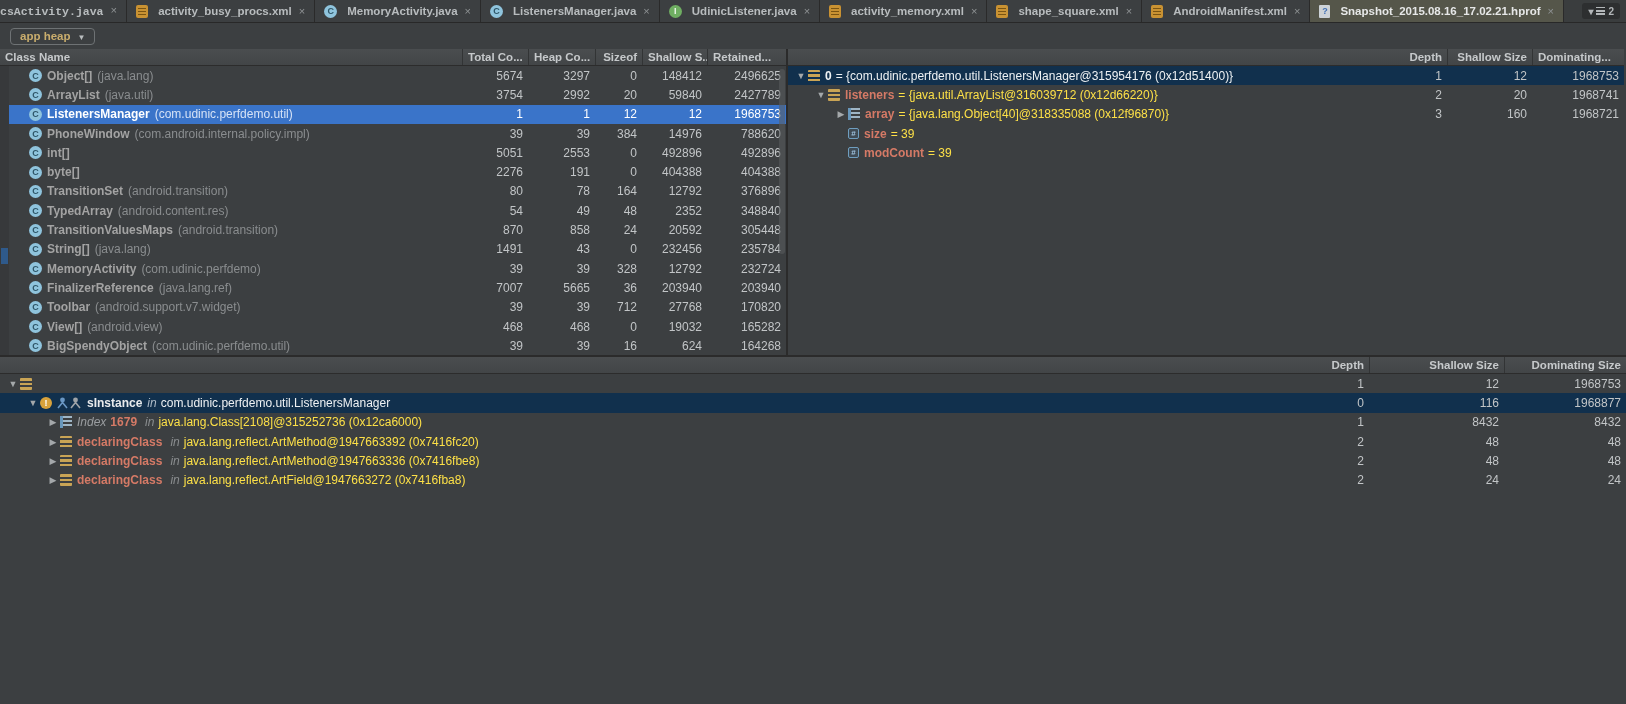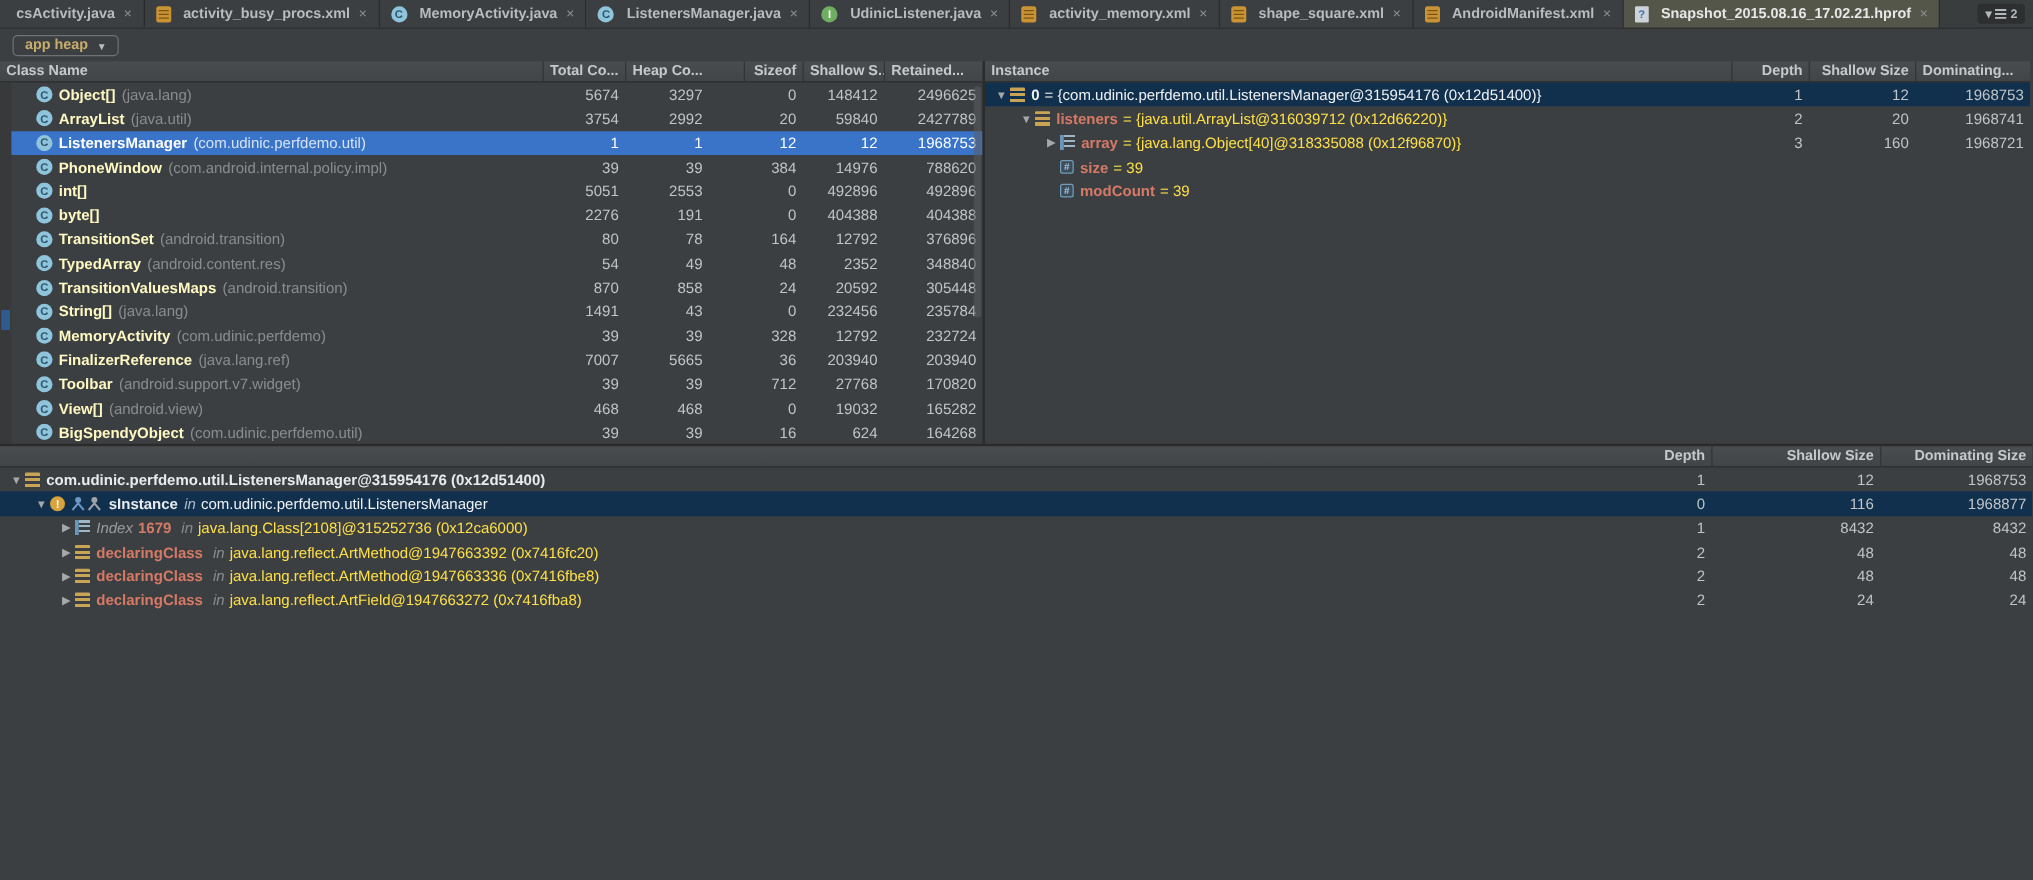--- a/index.html
+++ b/index.html
@@ -6,21 +6,21 @@
   html,body { width:1626px; height:704px; overflow:hidden; background:#3c3f41;
               font-family:"Liberation Sans", sans-serif; }
   .app { position:relative; width:1626px; height:704px; background:#3c3f41; color:#c2c5c7; }
 
   
   .tabbar { display:flex; align-items:stretch; height:23px; background:#3a3d3e;
             border-bottom:1px solid #282828; }
   .tab { display:flex; align-items:center; gap:5px; padding:0 9px; background:#3c3f41;
          border-right:1px solid #2a2a2a; font-size:11.5px; font-weight:bold; color:#b8bcbe;
          white-space:nowrap; cursor:default; }
-  .tab.first { padding-left:13px; }
+  .tab.first { padding-left:0;font-family:Liberation Mono, monospace; }
   .tab.active { background:#55564a; color:#e6e7e7; }
   .tab .close { font-size:11px; color:#8f9395; margin-left:2px; font-weight:normal; }
   .tab-spacer { flex:1; background:#3a3d3e; }
   .tab-overflow { display:flex; align-items:center; gap:3px; margin:3px 6px 3px 0;
                   padding:0 6px; background:#2d2f30; border-radius:3px; color:#b3b7b9;
                   font-size:10px; font-weight:bold; }
   .list-glyph { width:9px; height:8px; background:repeating-linear-gradient(
                 to bottom,#b3b7b9 0 1.5px, transparent 1.5px 3.2px); }
 
   
@@ -70,26 +70,26 @@
   .top { position:absolute; top:49px; left:0; width:1626px; height:306px; display:flex; }
   .class-panel { position:relative; width:788px; height:306px; overflow:hidden;
                  border-right:2px solid #2b2b2b; }
   .stripe { position:absolute; left:0; top:17px; bottom:0; width:9px; background:#37393b; }
   .stripe-mark { position:absolute; left:1px; top:182px; width:7px; height:16px;
                  background:#2f5a8b; }
   .crows { position:absolute; left:9px; top:17px; right:0; bottom:0; overflow:hidden; }
   .crow { display:flex; align-items:center; height:19.3px; font-size:12px; color:#c2c5c7; }
   .crow .cname { flex:1; display:flex; align-items:center; padding-left:20px; overflow:hidden;
                  white-space:nowrap; }
-  .crow b { color:#fef9c3; font-weight:bold; margin-right:5px; }
+  .crow b { color:#a3a3a3; font-weight:bold; margin-right:5px; }
   .crow .pkg { color:#8a8d8f; }
   .crow.sel { background:#3a74c9; }
   .crow.sel b, .crow.sel .num { color:#ffffff; }
   .crow.sel .pkg { color:#d5e2f6; }
-  .c-total { width:66px; } .c-heap { width:67px; } .c-sizeof { width:47px;margin-left:28px; }
+  .c-total { width:66px; } .c-heap { width:67px; } .c-sizeof { width:47px; }
   .c-shallow { width:65px; } .c-retained { width:79px; }
   .h-name { flex:1; } .h-sizeof { text-align:right; }
   .scrollthumb { position:absolute; right:1px; top:20px; width:6px; height:185px;
                  background:#595c5e; border-radius:3px; opacity:.55; }
 
   
   .inst-panel { position:relative; width:836px; height:306px; overflow:hidden; }
   .i-depth { width:62px; } .i-shallow { width:85px; } .i-dom { width:92px; }
   .trow { display:flex; align-items:center; height:19.3px; font-size:12px; }
   .trow .tcontent { flex:1; display:flex; align-items:center; overflow:hidden;
@@ -407,21 +407,20 @@
             <span class="num c-sizeof">16</span>
             <span class="num c-shallow">624</span>
             <span class="num c-retained">164268</span>
         </div>
       </div>
       <div class="scrollthumb"></div>
     </div>
 
     <div class="inst-panel">
       <div class="thead">
-        <span class="hc" style="flex:1">Instance</span>
         <span class="hc i-depth" style="text-align:right">Depth</span>
         <span class="hc i-shallow" style="text-align:right">Shallow Size</span>
         <span class="hc i-dom">Dominating...</span>
       </div>
       <div class="trow sel">
         <span class="tcontent ind0">
           <span class="arrow">▼</span>
           <span class="icon icon-instance"></span>
           <span class="t-field">0</span>
           <span class="t-val">= {com.udinic.perfdemo.util.ListenersManager@315954176 (0x12d51400)}</span>
@@ -486,21 +485,20 @@
   <div class="ref-panel">
     <div class="thead">
       <span class="hc r-depth" style="text-align:right">Depth</span>
       <span class="hc r-shallow" style="text-align:right">Shallow Size</span>
       <span class="hc r-dom" style="text-align:right">Dominating Size</span>
     </div>
     <div class="trow rrow">
       <span class="tcontent ind0">
         <span class="arrow">▼</span>
         <span class="icon icon-instance"></span>
-        <b class="wht">com.udinic.perfdemo.util.ListenersManager@315954176 (0x12d51400)</b>
       </span>
       <span class="num r-depth">1</span>
       <span class="num r-shallow">12</span>
       <span class="num r-dom">1968753</span>
     </div>
     <div class="trow rrow sel">
       <span class="tcontent ind1">
         <span class="arrow">▼</span>
         <span class="icon icon-excl">
             <i>!</i>

